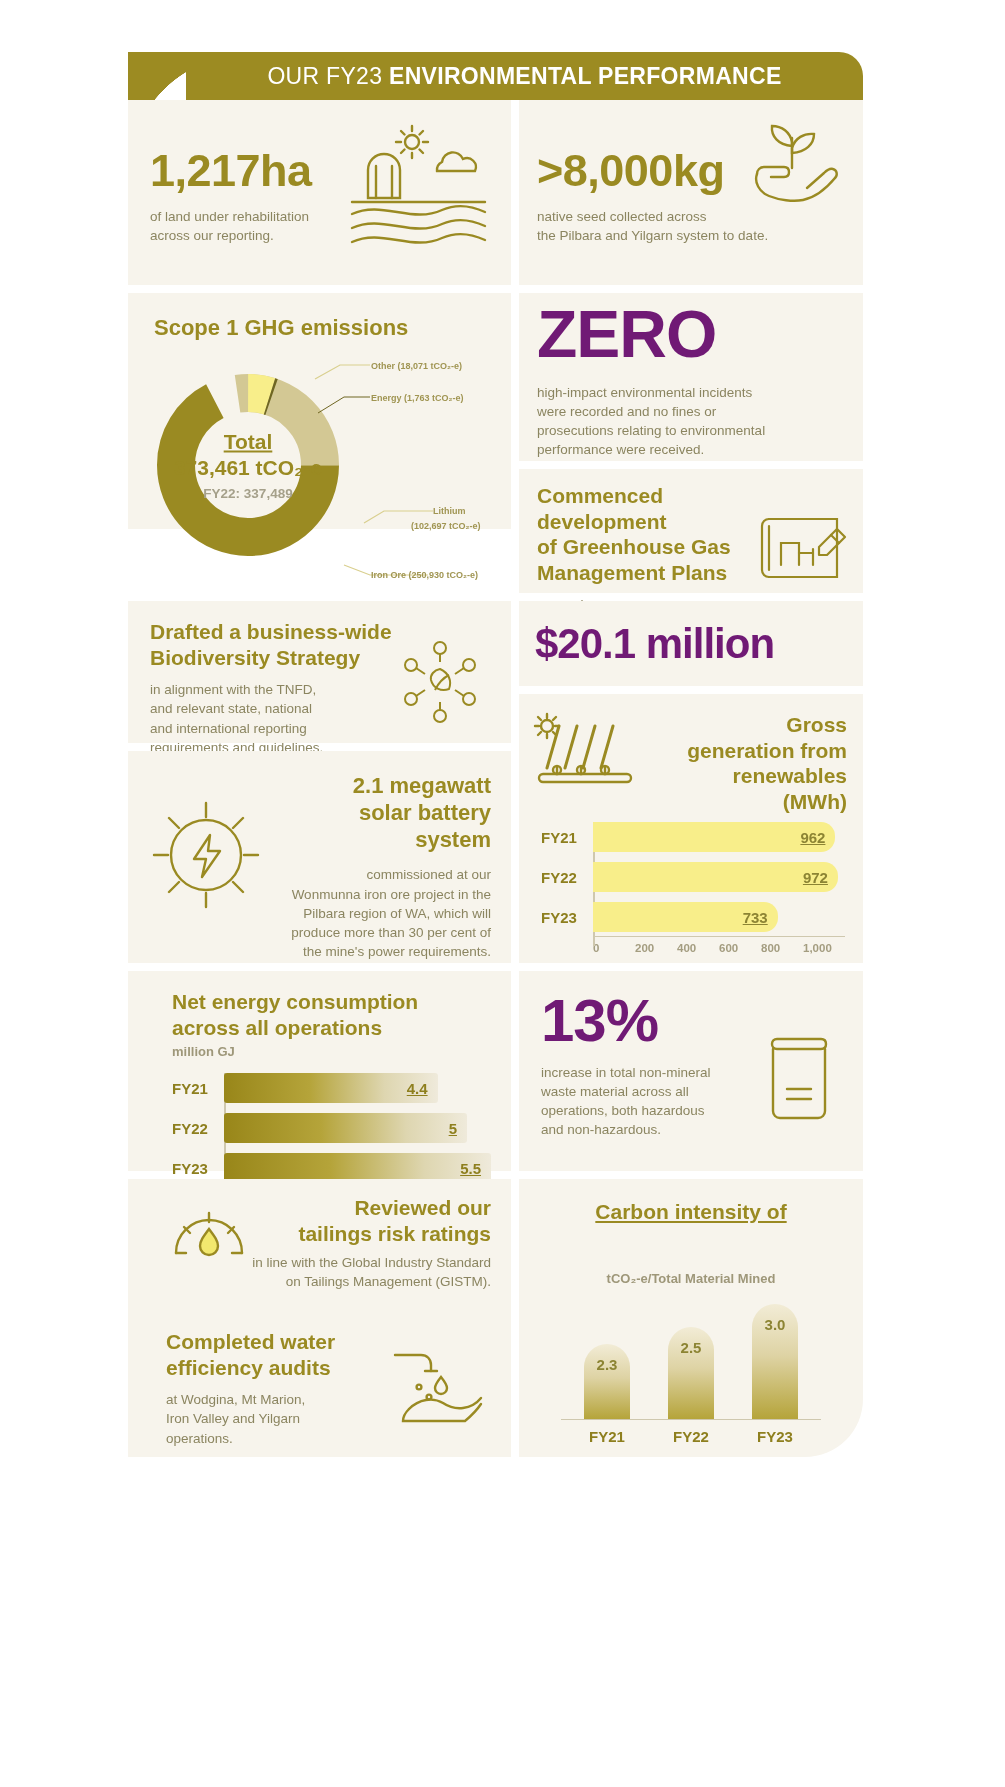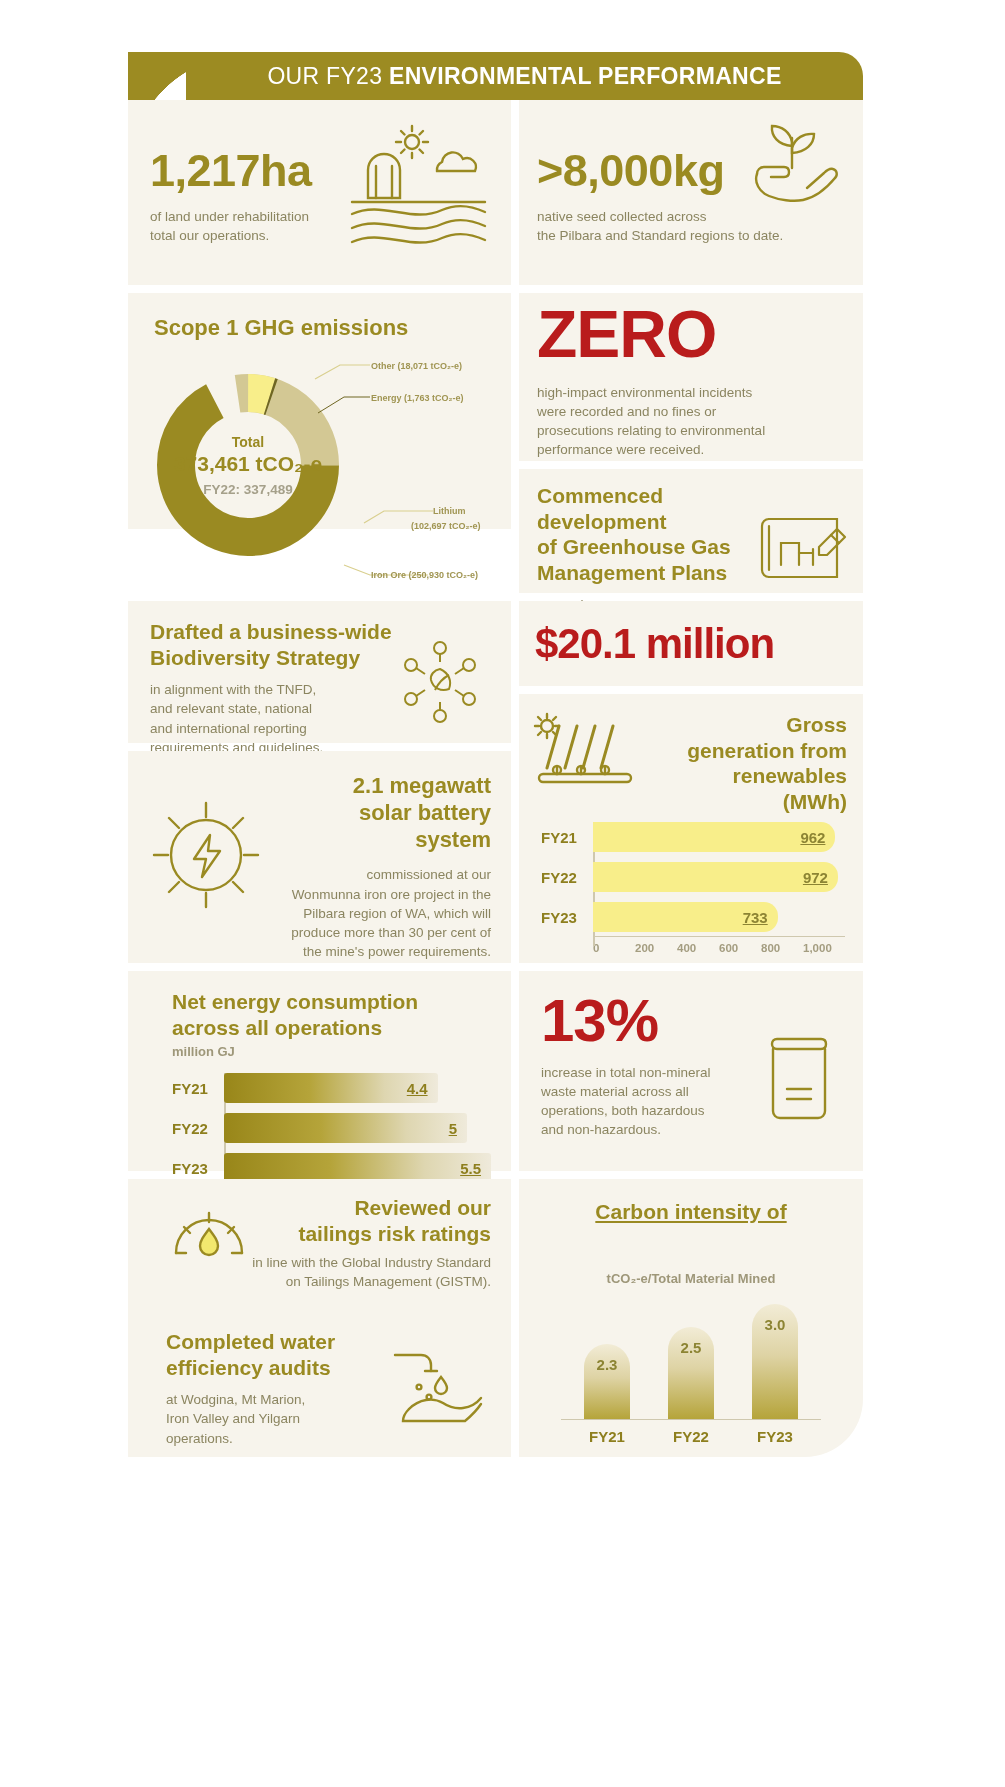--- a/index.html
+++ b/index.html
@@ -73,21 +73,21 @@
   .big-num {
     font-size: 45px;
     font-weight: 700;
     color: #9a8a22;
     letter-spacing: -.5px;
     line-height: 1;
   }
   .huge-num {
     font-size: 62px;
     font-weight: 700;
-    color: #b91c1c;
+    color: #701a75;
     letter-spacing: -1px;
     line-height: 1;
   }
   .head-bold {
     font-size: 21px;
     font-weight: 700;
     color: #9a8a22;
     line-height: 1.22;
   }
   .sub-txt {
@@ -110,21 +110,21 @@
   .right-al { text-align: right; }
 
   
   .donut-wrap { position: relative; }
   .donut-center {
     position: absolute;
     left: 0; right: 0; top: 50%;
     transform: translateY(-50%);
     text-align: center;
   }
-  .donut-total-lbl { font-size: 14px; font-weight: 700; color: #9a8a22; }
+  .donut-total-lbl { font-size: 21px; font-weight: 700; color: #9a8a22; text-decoration: underline; }
   .donut-total-val { font-size: 21px; font-weight: 700; color: #9a8a22; margin-top: 2px;}
   .donut-prev { font-size: 13.5px; color: #a5a08a; margin-top: 6px; font-weight:600;}
   .lbl {
     position: absolute;
     font-size: 9px;
     font-weight: 700;
     color: #a09552;
     white-space: nowrap;
   }
 
@@ -195,21 +195,21 @@
     </div>
   </div>
 
   <div class="col-left" style="top:0;height:1787px;">
 
     <div class="card" style="top:100px;height:185px;">
       <div style="position:absolute;left:22px;top:48px;">
         <div class="big-num">1,217ha</div>
         <div class="sub-txt" style="margin-top:14px;">
           <div>of land under rehabilitation</div>
-          <div>total our operations.</div>
+          <div>across our reporting.</div>
         </div>
       </div>
       <div style="position:absolute;right:20px;top:18px;">
         <svg width="145" height="140" viewBox="0 0 145 140" fill="none" stroke="#9a8a22" stroke-width="2.4" stroke-linecap="round">
           <circle cx="66" cy="24" r="7"></circle>
           <path d="M66 8v5M66 35v5M50 24h5M77 24h5M55 13l3.5 3.5M77 13l-3.5 3.5M55 35l3.5-3.5M77 35l-3.5-3.5"></path>
           <path d="M96 44a11 11 0 0 1 21-3 9 9 0 0 1 12 12h-38a9 9 0 0 1 5-9z"></path>
           <path d="M22 52c0-9 7-16 16-16s16 7 16 16v28H22z"></path>
           <path d="M30 80V48M46 80V48"></path>
           <path d="M6 84h133"></path>
@@ -395,21 +395,21 @@
 
   </div>
 
   <div class="col-right" style="top:0;height:1787px;">
 
     <div class="card" style="top:100px;height:185px;">
       <div style="position:absolute;left:18px;top:48px;">
         <div class="big-num">&gt;8,000kg</div>
         <div class="sub-txt" style="margin-top:14px;">
           <div>native seed collected across</div>
-          <div>the Pilbara and Standard regions to date.</div>
+          <div>the Pilbara and Yilgarn system to date.</div>
         </div>
       </div>
       <div style="position:absolute;right:14px;top:12px;">
         <svg width="110" height="110" viewBox="0 0 110 110" fill="none" stroke="#9a8a22" stroke-width="2.4" stroke-linecap="round">
           <path d="M53 56V26"></path>
           <path d="M53 30c-2-10-10-16-20-16-1 10 6 19 20 20z"></path>
           <path d="M53 36c3-10 12-15 22-14 0 10-8 18-22 19z"></path>
           <path d="M18 62c0-4 3-7 7-7h20c3 0 5 2 5 5s-2 5-5 5H32"></path>
           <path d="M18 62c-3 8 2 18 12 22 10 4 24 6 34 4 10-2 22-10 32-22"></path>
           <path d="M96 66c3-3 2-8-2-9-3-1-6 1-9 4L68 76"></path>

